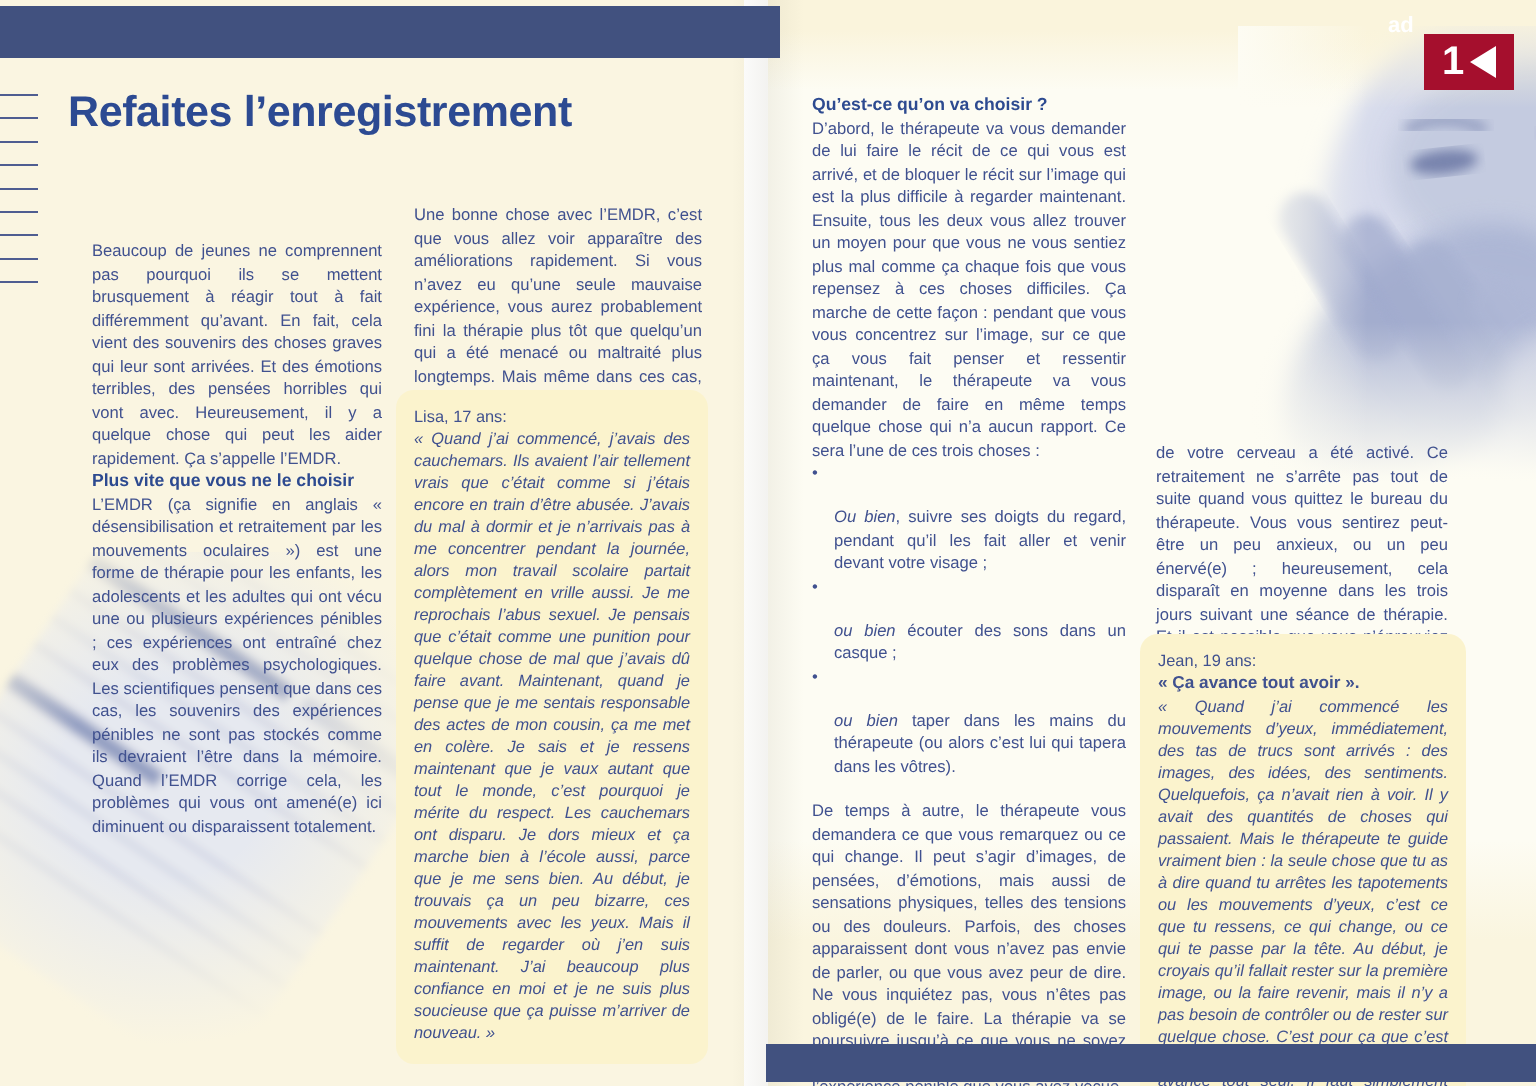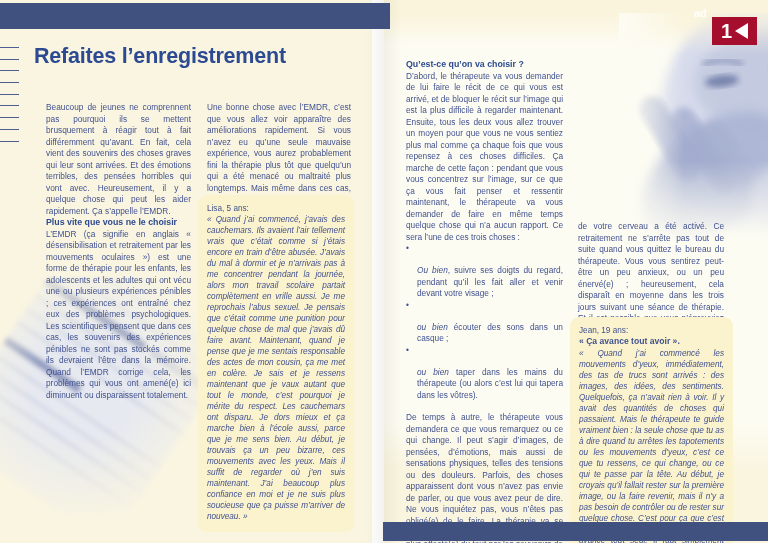--- a/index.html
+++ b/index.html
@@ -11,21 +11,21 @@
   
   #left-page{position:absolute;left:0;top:0;width:372px;height:543px;background:#faf5e1;}
   #top-bar{position:absolute;left:0;top:3px;width:390px;height:26px;background:#41517f;z-index:6;}
   #sidebar-lines{position:absolute;left:0;top:47px;width:19px;height:95px;
     background:repeating-linear-gradient(180deg,#4e5d91 0,#4e5d91 1px,transparent 1px,transparent 11.7px);}
   #page-title{position:absolute;left:34px;top:44px;width:320px;font-size:21.5px;font-weight:bold;
     color:#2c4a92;letter-spacing:-0.2px;z-index:4;}
   .col{position:absolute;color:#40518f;font-size:8.3px;line-height:11.5px;text-align:justify;z-index:4;}
   .col p{margin:0;}
   .subhead{font-weight:bold;font-size:8.8px;color:#2d4a90;text-align:left;margin:11px 0 1px 0;}
-  #l-col1{left:46px;top:102px;width:145px;}
+  #l-col1{left:46px;top:120px;width:145px;}
   #l-col2{left:207px;top:102px;width:144px;}
   .quote-box{position:absolute;background:#fbf3cd;border-radius:9px;padding:8px 9px 10px 9px;
     color:#40518f;font-size:8.2px;line-height:11px;z-index:4;}
   .quote-author{font-style:normal;font-weight:normal;margin:0;}
   .quote-headline{font-weight:bold;font-size:8.6px;margin:0 0 1px 0;}
   .quote-body{font-style:italic;text-align:justify;margin:0;}
   #lisa-box{left:198px;top:195px;width:138px;}
   #jean-box{left:186px;top:317px;width:145px;}
   
   #spine-shadow{position:absolute;left:366px;top:0;width:36px;height:543px;z-index:3;
@@ -103,21 +103,21 @@
       <p>Beaucoup de jeunes ne comprennent pas pourquoi ils se mettent brusquement à réagir tout à fait différemment qu’avant. En fait, cela vient des souvenirs des choses graves qui leur sont arrivées. Et des émotions terribles, des pensées horribles qui vont avec. Heureusement, il y a quelque chose qui peut les aider rapidement. Ça s’appelle l’EMDR.</p>
       <p class="subhead">Plus vite que vous ne le choisir</p>
       <p>L’EMDR (ça signifie en anglais « désensibilisation et retraitement par les mouvements oculaires ») est une forme de thérapie pour les enfants, les adolescents et les adultes qui ont vécu une ou plusieurs expériences pénibles ; ces expériences ont entraîné chez eux des problèmes psychologiques. Les scientifiques pensent que dans ces cas, les souvenirs des expériences pénibles ne sont pas stockés comme ils devraient l’être dans la mémoire. Quand l’EMDR corrige cela, les problèmes qui vous ont amené(e) ici diminuent ou disparaissent totalement.</p>
     </div>
 
     <div id="l-col2" class="col">
       <p>Une bonne chose avec l’EMDR, c’est que vous allez voir apparaître des améliorations rapidement. Si vous n’avez eu qu’une seule mauvaise expérience, vous aurez probablement fini la thérapie plus tôt que quelqu’un qui a été menacé ou maltraité plus longtemps. Mais même dans ces cas, l’EMDR peut être très utile.</p>
     </div>
 
     <div id="lisa-box" class="quote-box">
-      <p class="quote-author">Lisa, 5 ans:</p>
+      <p class="quote-author">Lisa, 17 ans:</p>
       <p class="quote-body">« Quand j’ai commencé, j’avais des cauchemars. Ils avaient l’air tellement vrais que c’était comme si j’étais encore en train d’être abusée. J’avais du mal à dormir et je n’arrivais pas à me concentrer pendant la journée, alors mon travail scolaire partait complètement en vrille aussi. Je me reprochais l’abus sexuel. Je pensais que c’était comme une punition pour quelque chose de mal que j’avais dû faire avant. Maintenant, quand je pense que je me sentais responsable des actes de mon cousin, ça me met en colère. Je sais et je ressens maintenant que je vaux autant que tout le monde, c’est pourquoi je mérite du respect. Les cauchemars ont disparu. Je dors mieux et ça marche bien à l’école aussi, parce que je me sens bien. Au début, je trouvais ça un peu bizarre, ces mouvements avec les yeux. Mais il suffit de regarder où j’en suis maintenant. J’ai beaucoup plus confiance en moi et je ne suis plus soucieuse que ça puisse m’arriver de nouveau. »</p>
     </div>
   </div>
 
   <div id="spine-shadow"></div>
 
   <div id="right-page">
 
     <div id="face-photo">
       <svg width="216" height="228" viewBox="0 0 216 228">
@@ -146,21 +146,21 @@
     </div>
 
     <div id="marker-fragment">ad</div>
 
     <div id="marker">
       <span id="marker-number">1</span>
       <span id="marker-tri"></span>
     </div>
 
     <div id="r-col1" class="col r-abs">
-      <p class="subhead" style="margin-top:12px">Qu’est-ce qu’on va choisir ?</p>
+      <p class="subhead" style="margin-top:0">Qu’est-ce qu’on va choisir ?</p>
       <p>D’abord, le thérapeute va vous demander de lui faire le récit de ce qui vous est arrivé, et de bloquer le récit sur l’image qui est la plus difficile à regarder maintenant. Ensuite, tous les deux vous allez trouver un moyen pour que vous ne vous sentiez plus mal comme ça chaque fois que vous repensez à ces choses difficiles. Ça marche de cette façon : pendant que vous vous concentrez sur l’image, sur ce que ça vous fait penser et ressentir maintenant, le thérapeute va vous demander de faire en même temps quelque chose qui n’a aucun rapport. Ce sera l’une de ces trois choses :</p>
       <div class="bullet">
         <span class="dot">•</span>
         <span class="bt"><i class="lead-it">Ou bien</i><span>, suivre ses doigts du regard, pendant qu’il les fait aller et venir devant votre visage ;</span></span>
       </div>
       <div class="bullet">
         <span class="dot">•</span>
         <span class="bt"><i class="lead-it">ou bien</i><span> écouter des sons dans un casque ;</span></span>
       </div>
       <div class="bullet">

